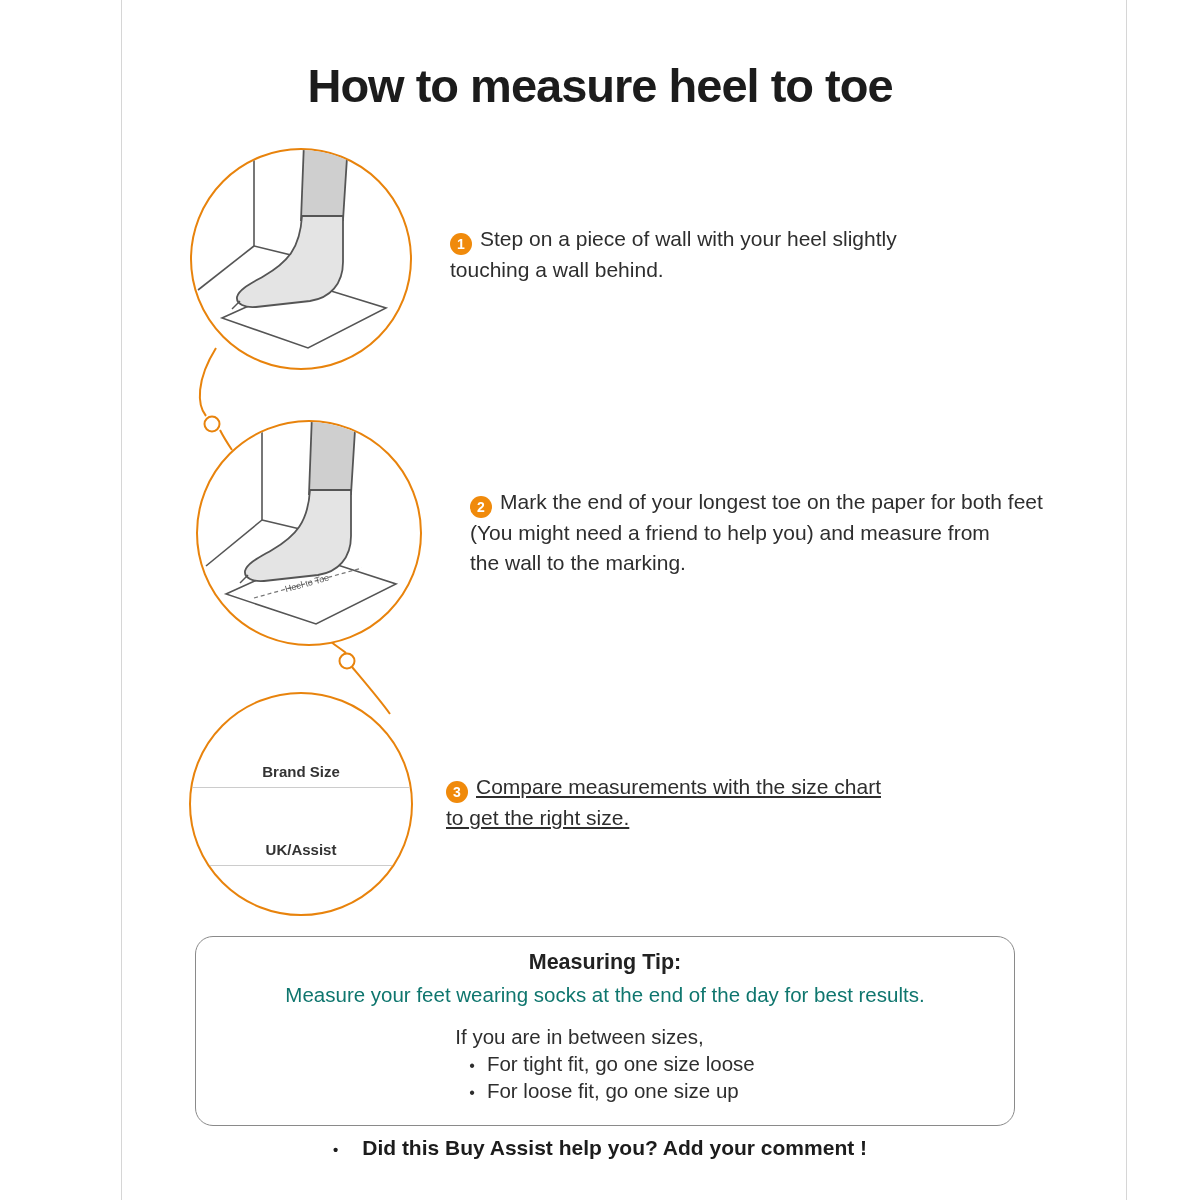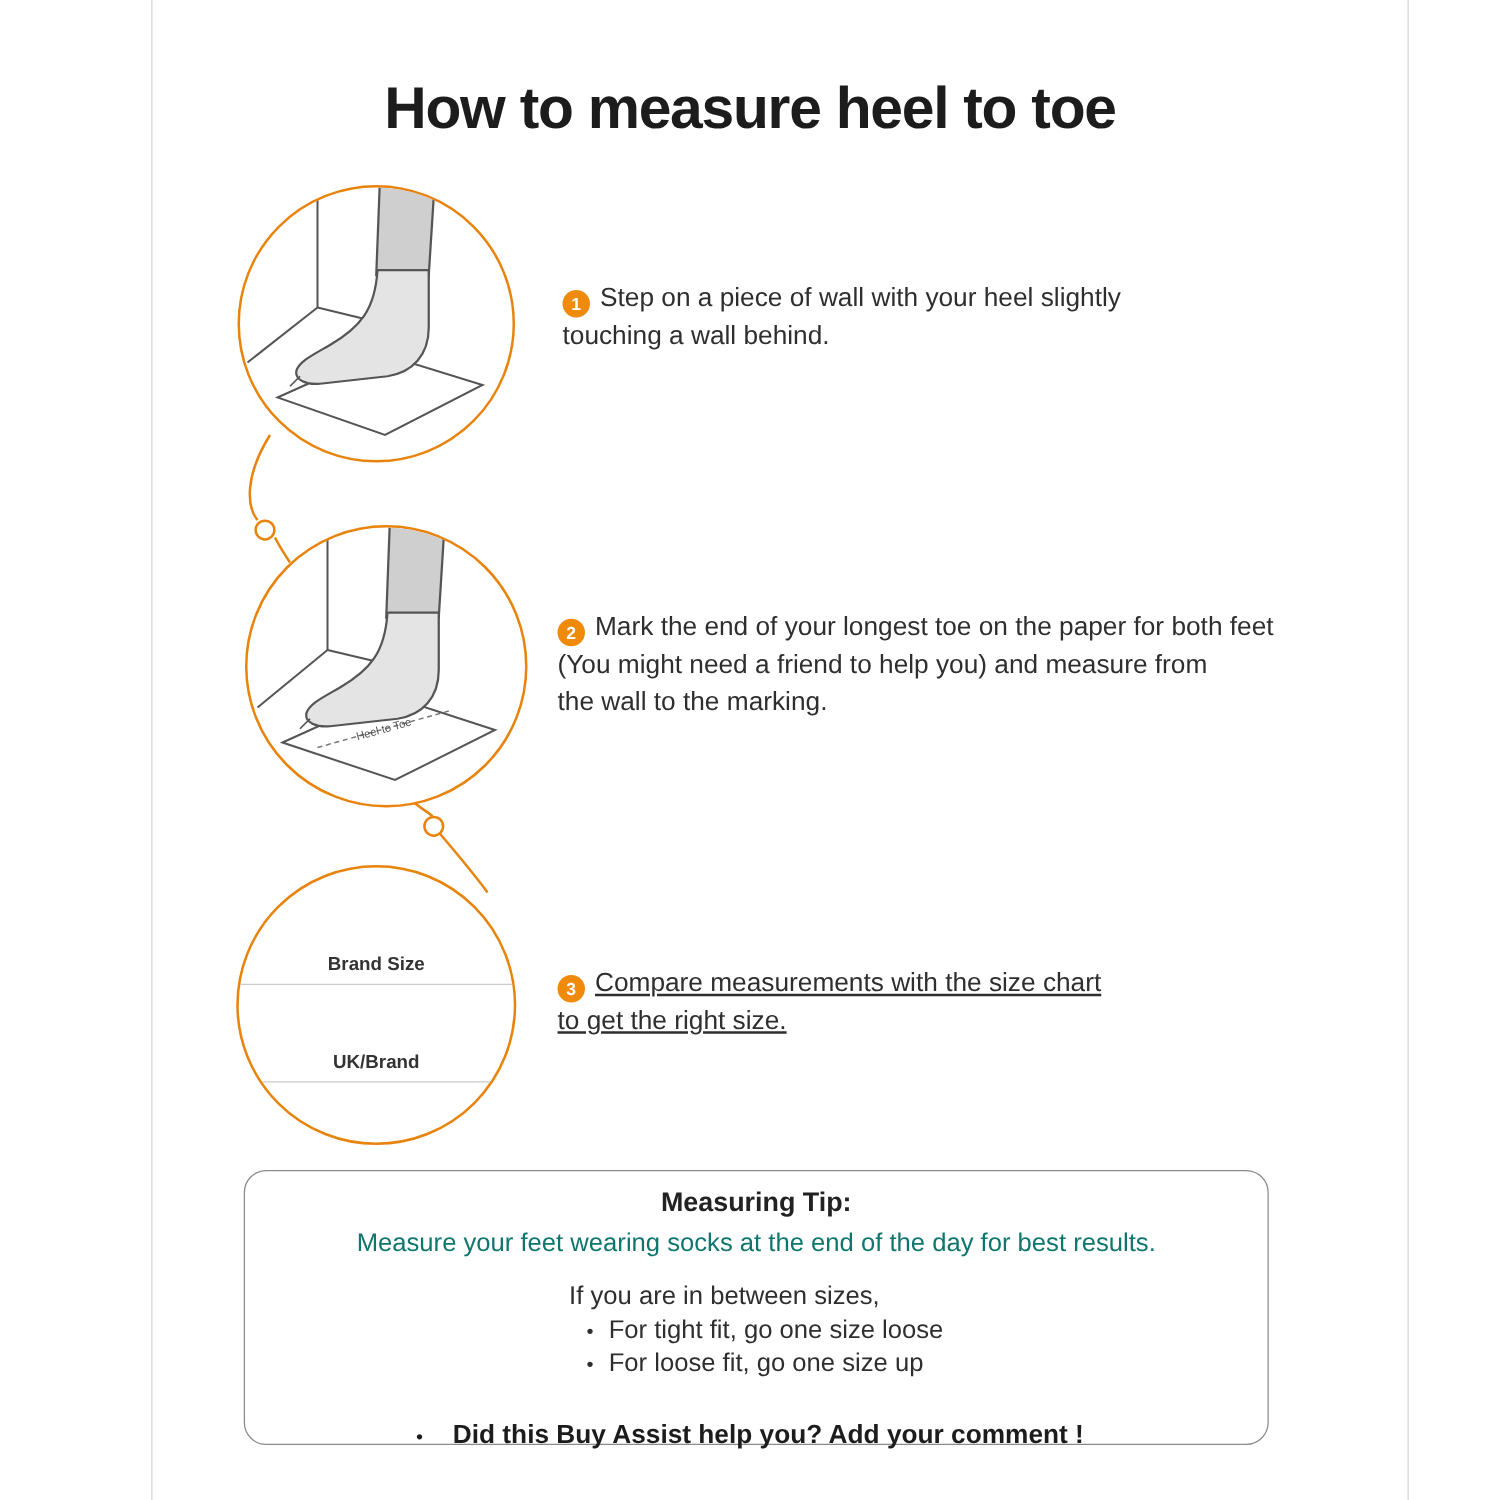--- a/index.html
+++ b/index.html
@@ -21,39 +21,39 @@
     background:#fff;overflow:hidden;box-sizing:border-box;
   }
   #circle-1{left:190px;top:148px;width:222px;height:222px;}
   #circle-2{left:196px;top:420px;width:226px;height:226px;}
   #circle-3{left:189px;top:692px;width:224px;height:224px;}
 
   #connector-overlay{position:absolute;left:0;top:0;width:1200px;height:1200px;pointer-events:none;}
 
   .step{position:absolute;font-size:21px;line-height:30px;color:#2e2e2e;white-space:nowrap;}
   #step-1{left:450px;top:224px;}
-  #step-2{left:446px;top:487px;}
+  #step-2{left:470px;top:487px;}
   #step-3{left:446px;top:772px;text-decoration:underline;}
   .step-badge{
     display:inline-flex;width:22px;height:22px;border-radius:50%;
     background:#F08A0B;color:#fff;font-size:14px;font-weight:bold;
     align-items:center;justify-content:center;margin-right:8px;vertical-align:-3px;
   }
 
   
   .chart-rows{position:absolute;left:0;right:0;top:16px;}
   .chart-row{
     height:31px;display:flex;align-items:center;justify-content:center;
     border-bottom:1px solid #cccccc;font-size:15px;font-weight:bold;color:#333;margin-top:46px;
   }
   .chart-row.last{border-bottom:none;}
   .boxed-label{border:1.5px solid #E8830C;padding:1px 9px;background:#fff;}
 
   #tip-box{
-    position:absolute;left:195px;top:936px;width:820px;height:220px;
+    position:absolute;left:195px;top:936px;width:820px;height:190px;
     border:1.5px solid #8a8a8a;border-radius:18px;box-sizing:border-box;
     text-align:center;padding-top:13px;
   }
   #tip-title{font-size:21.5px;font-weight:bold;color:#222;}
   #tip-line1{font-size:20.5px;margin-top:8px;color:#0f766e;}
   #tip-sub{margin-top:18px;}
   #tip-sub-inner{display:inline-block;text-align:left;font-size:20.5px;color:#2e2e2e;}
   .tip-bullet-row{margin-left:14px;margin-top:3px;display:flex;align-items:baseline;}
   .bullet-dot{font-size:16px;margin-right:12px;}
   #tip-line2{margin-bottom:2px;}
@@ -117,21 +117,21 @@
       <text x="86" y="164" font-size="9" fill="#555" transform="rotate(-15.5 110 160)">Heel to Toe</text>
     </svg>
   </div>
 
   <div class="illus-circle" id="circle-3">
     <div class="chart-rows">
       <div class="chart-row">
           <span>Brand Size</span>
         </div>
       <div class="chart-row">
-          <span>UK/Brand</span>
+          <span>UK/Assist</span>
         </div>
       <div class="chart-row">
           <span>EU</span>
         </div>
       <div class="chart-row">
           <span>USA</span>
         </div>
       <div class="chart-row">
           <span>Age</span>
         </div>

